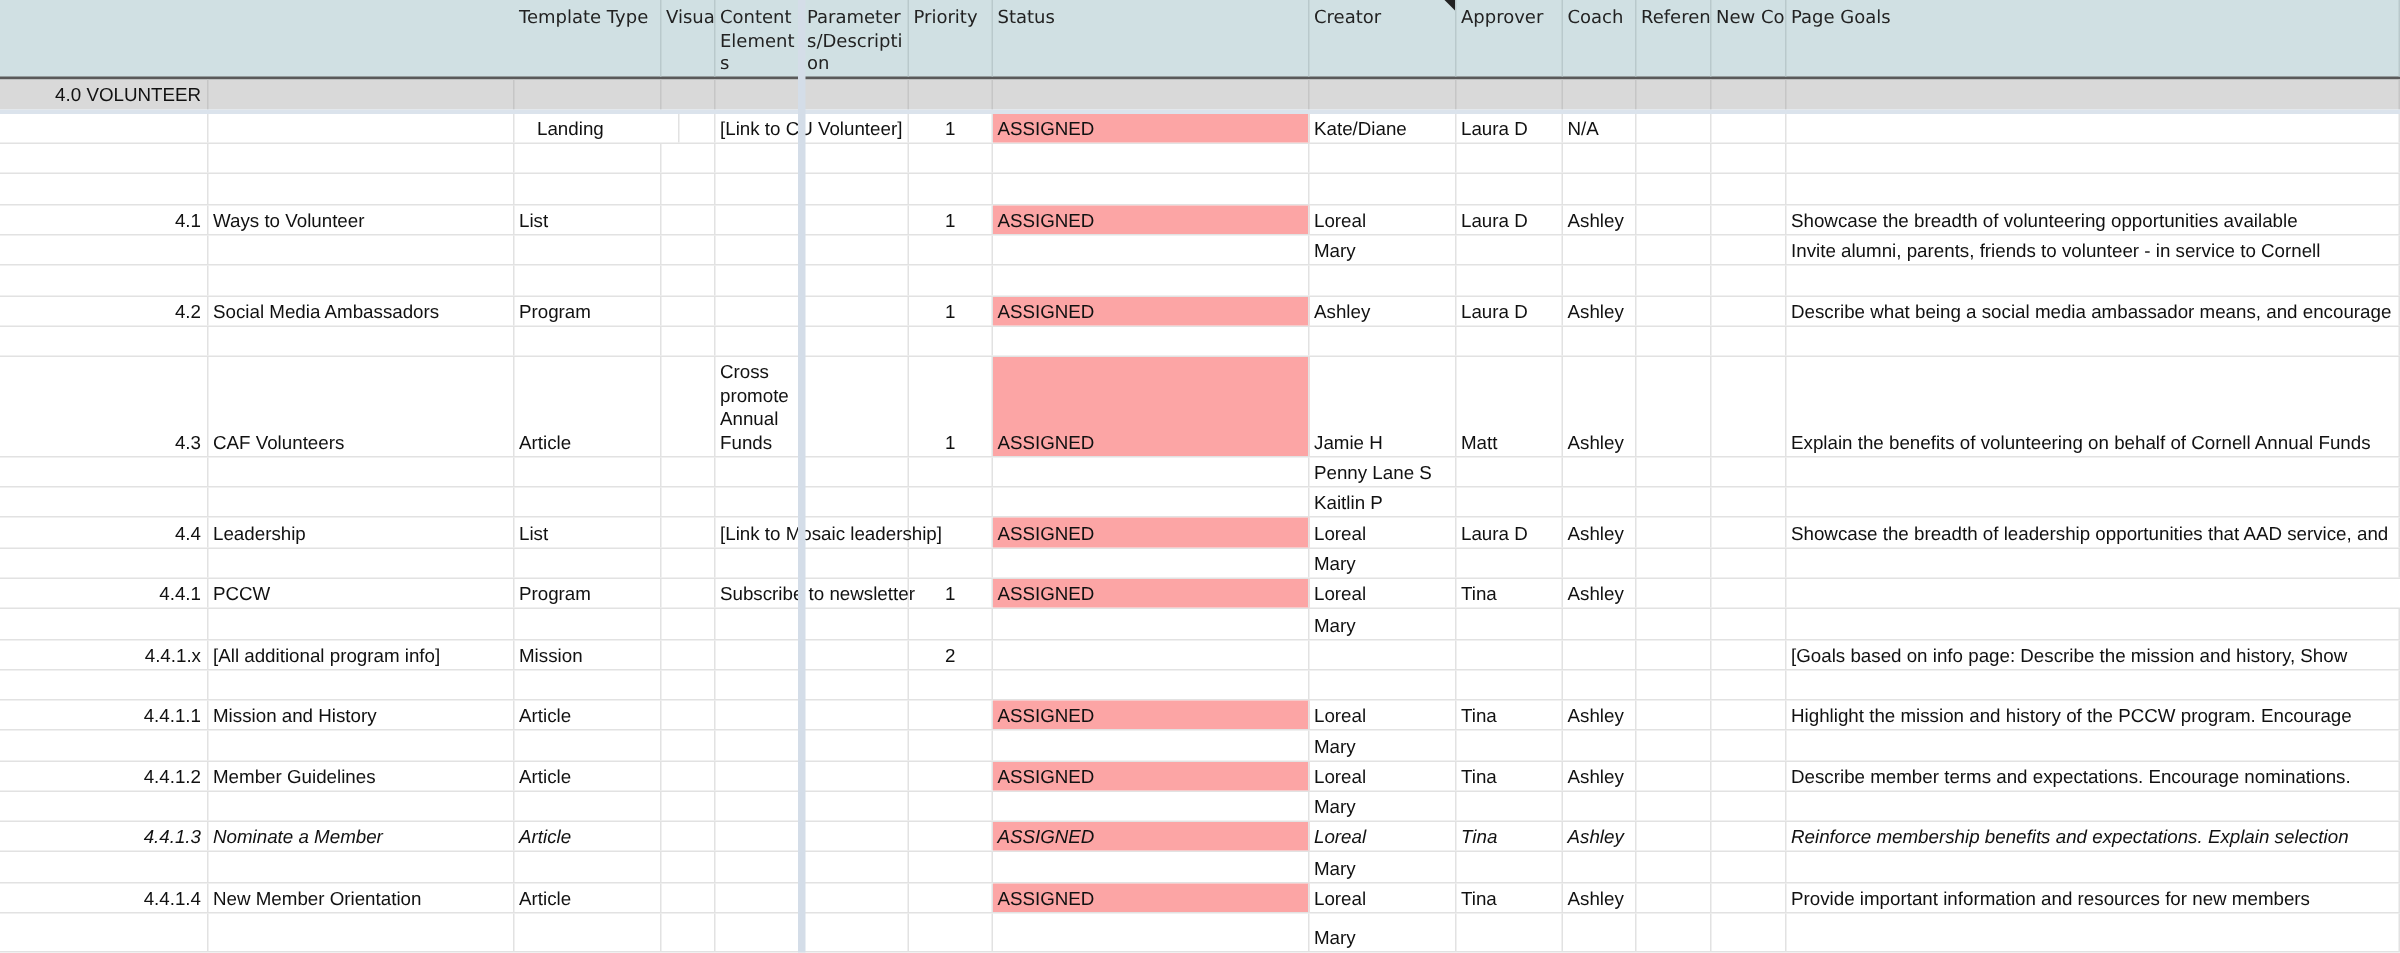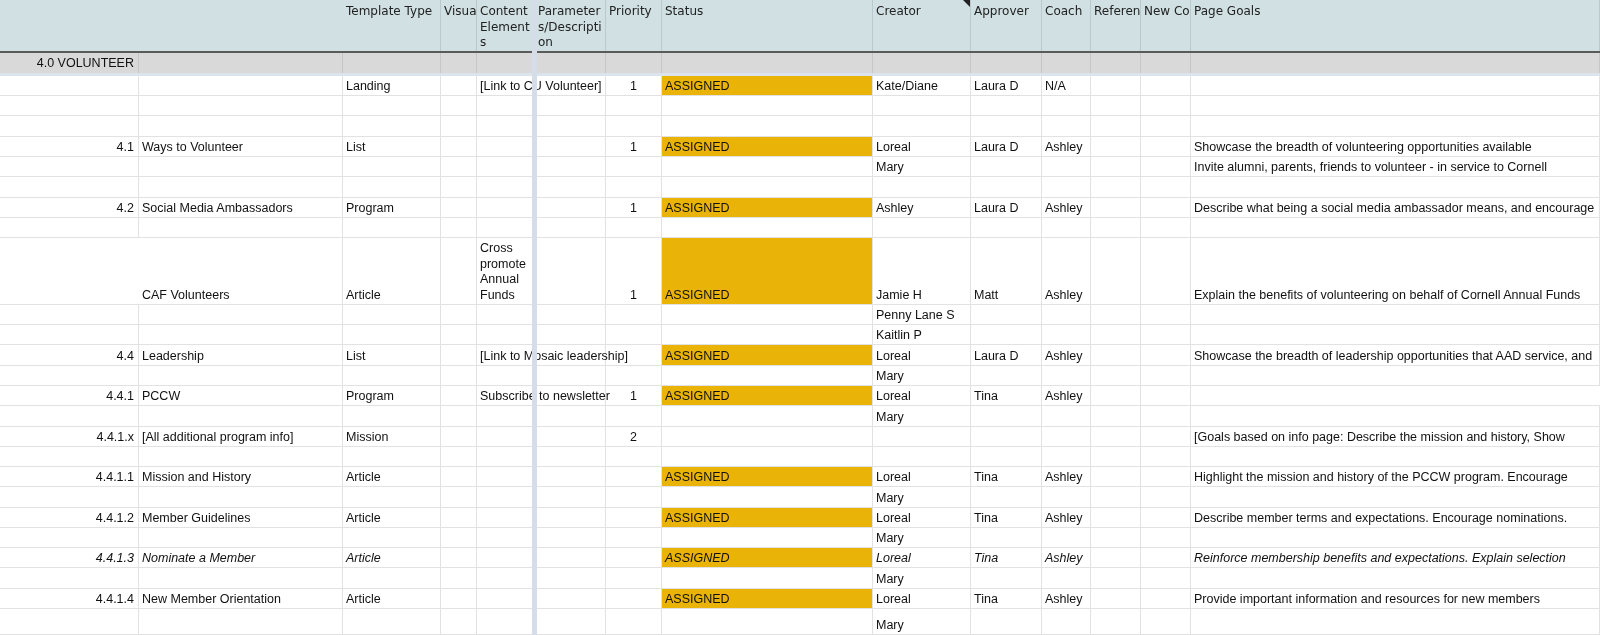--- a/index.html
+++ b/index.html
@@ -15,21 +15,21 @@
   .scell { position:absolute; top:0; height:20px; border-right:1px solid #c6c6c6; box-sizing:border-box;
            padding:2px 4px; font-size:12.5px; line-height:16px; white-space:nowrap; overflow:hidden; }
   .freeze-h { position:absolute; left:0; top:73px; width:1600px; height:3px; background:#dbe3ec; }
   .row { position:absolute; left:0; width:1600px; border-bottom:1px solid #e2e2e2; box-sizing:border-box; }
   .cell { position:absolute; top:0; bottom:0; border-right:1px solid #e2e2e2; box-sizing:border-box;
           padding:0 3px 1px 3px; display:flex; align-items:flex-end; white-space:nowrap; overflow:visible; line-height:15.5px; }
   .cell.right { justify-content:flex-end; padding-right:4px; }
   .cell.center { justify-content:center; }
   .cell.wrap { white-space:normal; flex-direction:column; justify-content:flex-end; align-items:flex-start; }
   .cell.clip { overflow:hidden; }
-  .cell.assigned { background:#eab308; }
+  .cell.assigned { background:#fca5a5; }
   .vfreeze { position:absolute; left:532px; top:0; width:5px; height:635px; background:#d4dde8; z-index:5; }
   .corner-tri { position:absolute; left:963px; top:0; width:0; height:0; border-top:7px solid #222; border-left:7px solid transparent; z-index:6; }
   .overflow-text { position:relative; z-index:1; }
 </style>
 </head>
 <body>
 
 <div class="grid" id="grid">
   <div class="hdr" id="hdr">
       <div class="hcell nowrap" style="left: 343px; width: 98px;">Template Type</div>
@@ -59,21 +59,21 @@
       <div class="scell" style="left: 1042px; width: 49px;"></div>
       <div class="scell" style="left: 1091px; width: 50px;"></div>
       <div class="scell" style="left: 1141px; width: 50px;"></div>
       <div class="scell" style="left: 1191px; width: 409px;"></div>
     </div>
   <div class="freeze-h"></div>
   <div id="rows">
       <div class="row" style="top: 76px; height: 20px;">
         <div class="cell right" style="left: 0px; width: 139px;"></div>
         <div class="cell" style="left: 139px; width: 204px;"></div>
-        <div class="cell" style="left: 343px; width: 98px; align-items: flex-end;">
+        <div class="cell" style="left: 355px; width: 98px; align-items: flex-end;">
           <span class="overflow-text">Landing</span>
         </div>
         <div class="cell" style="left: 441px; width: 36px;"></div>
         <div class="cell" style="left: 477px; width: 58px; z-index: 2;">
           <span class="overflow-text">[Link to CU Volunteer]</span>
         </div>
         <div class="cell clip" style="left: 535px; width: 71px;"></div>
         <div class="cell center" style="left: 606px; width: 56px;">
           <span class="overflow-text">1</span>
         </div>
@@ -239,20 +239,23 @@
         <div class="cell center" style="left: 606px; width: 56px;"></div>
         <div class="cell" style="left: 662px; width: 211px;"></div>
         <div class="cell" style="left: 873px; width: 98px;"></div>
         <div class="cell" style="left: 971px; width: 71px;"></div>
         <div class="cell" style="left: 1042px; width: 49px;"></div>
         <div class="cell clip" style="left: 1091px; width: 50px;"></div>
         <div class="cell clip" style="left: 1141px; width: 50px;"></div>
         <div class="cell" style="left: 1191px; width: 409px;"></div>
       </div>
       <div class="row" style="top: 238px; height: 67px;">
+        <div class="cell right" style="left: 0px; width: 139px;">
+          <span class="overflow-text">4.3</span>
+        </div>
         <div class="cell" style="left: 139px; width: 204px; z-index: 2;">
           <span class="overflow-text">CAF Volunteers</span>
         </div>
         <div class="cell" style="left: 343px; width: 98px;">
           <span class="overflow-text">Article</span>
         </div>
         <div class="cell" style="left: 441px; width: 36px;"></div>
         <div class="cell wrap" style="left: 477px; width: 58px; z-index: 2;">
           <span class="overflow-text" style="width: 52px; white-space: normal;">Cross promote Annual Funds</span>
         </div>

